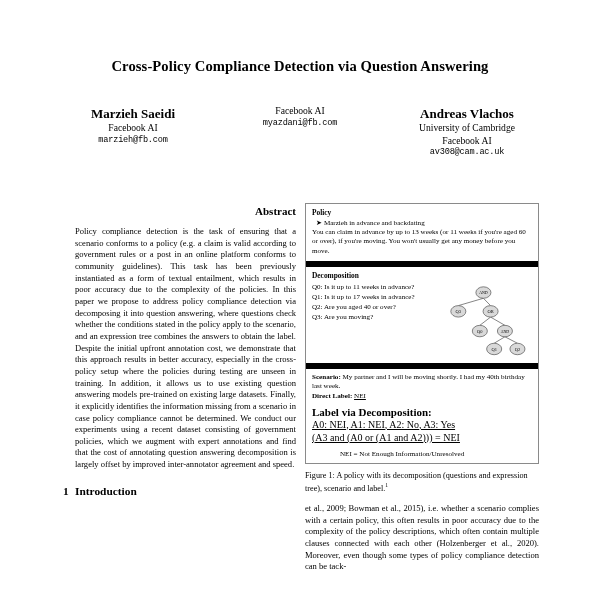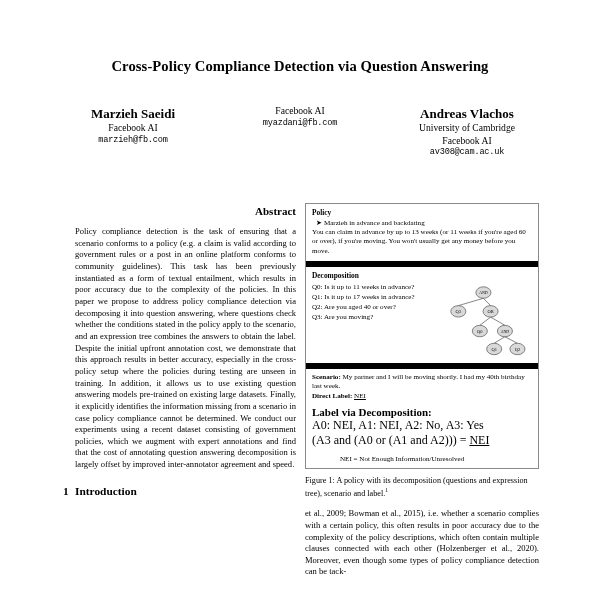--- a/index.html
+++ b/index.html
@@ -159,22 +159,23 @@
     margin-bottom: 1px;
   }
   .scen-line b { font-weight: bold; }
   .u { text-decoration: underline; }
   .label-head {
     font-size: 11px;
     font-weight: bold;
     margin-top: 4px;
   }
   .ans-line {
-    font-size: 12px;
+    font-size: 10px;
     line-height: 1.32;
+    text-decoration: underline;
   }
   .nei-line {
     font-size: 7.1px;
   }
 
   .caption {
     margin-top: 7px;
     font-size: 8.2px;
     line-height: 1.3;
     text-align: left;

